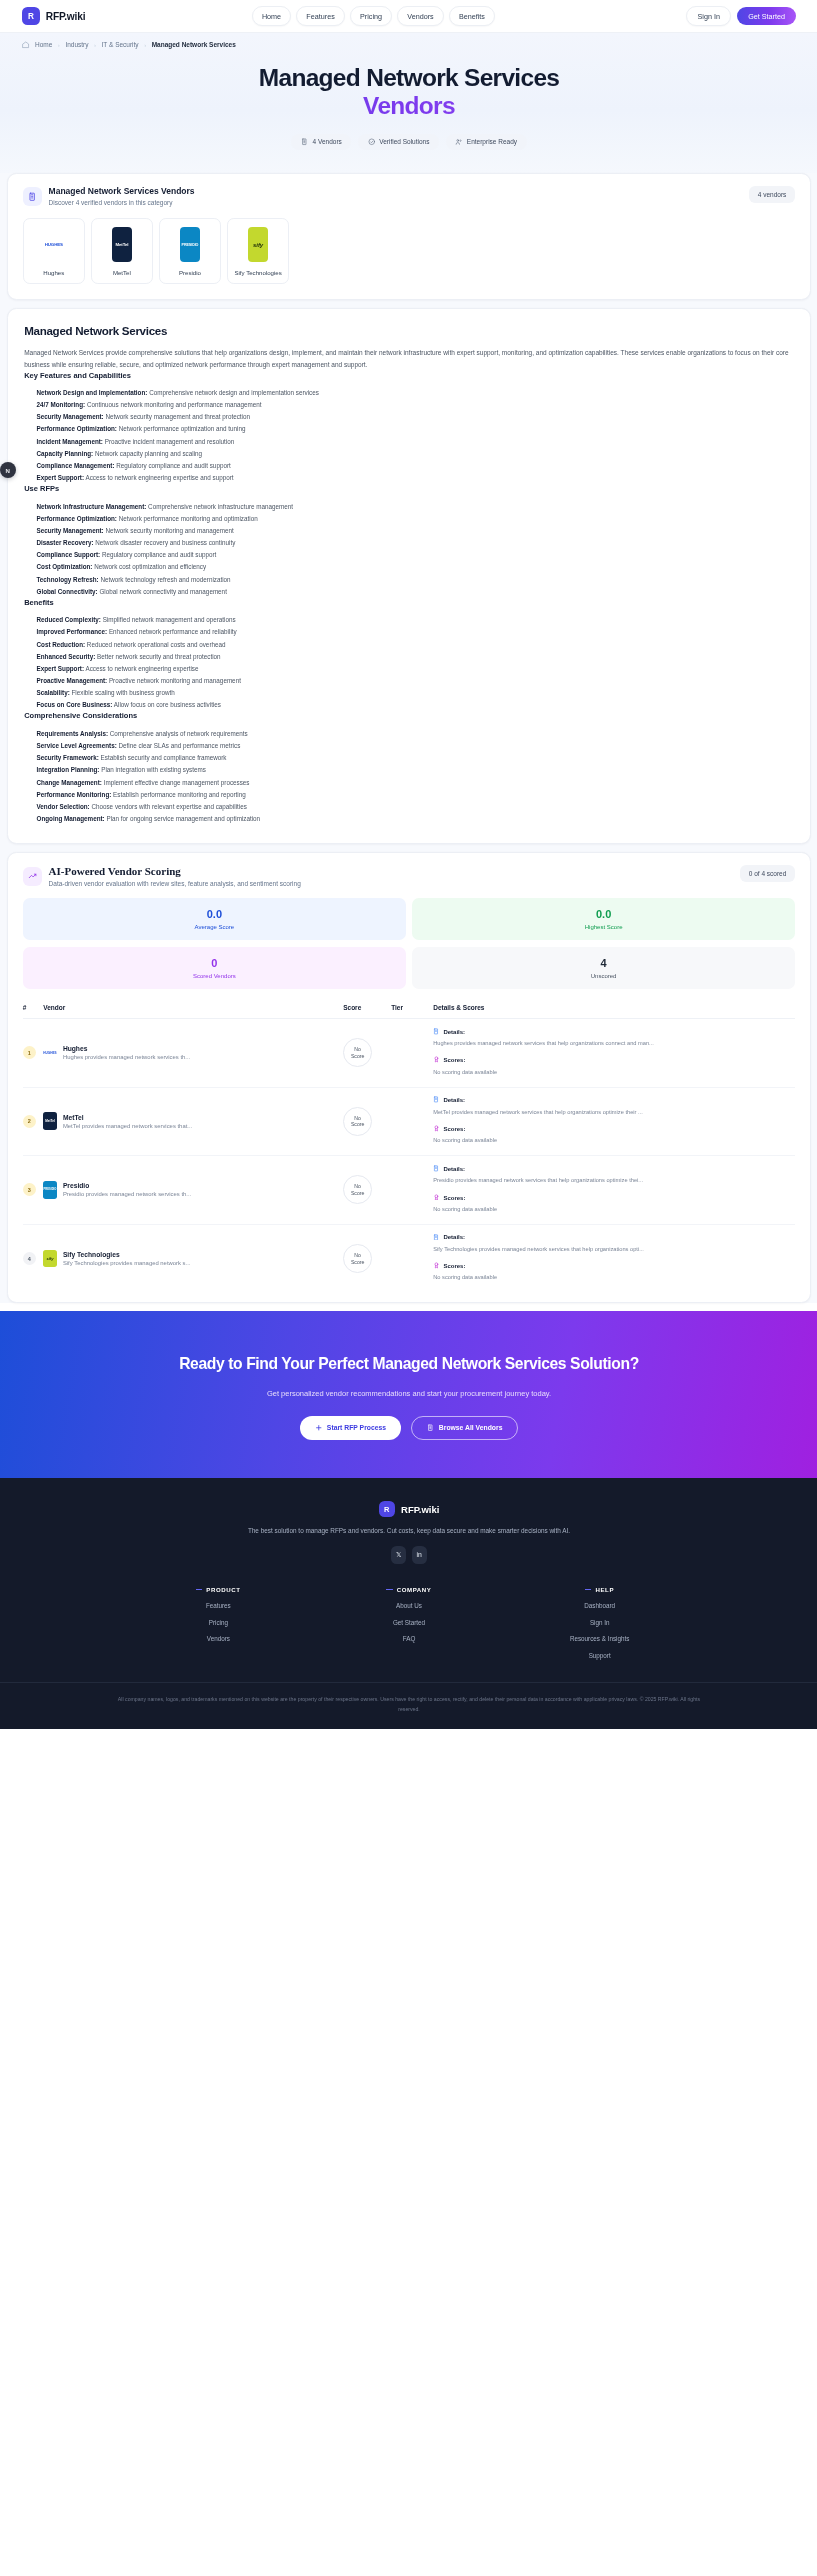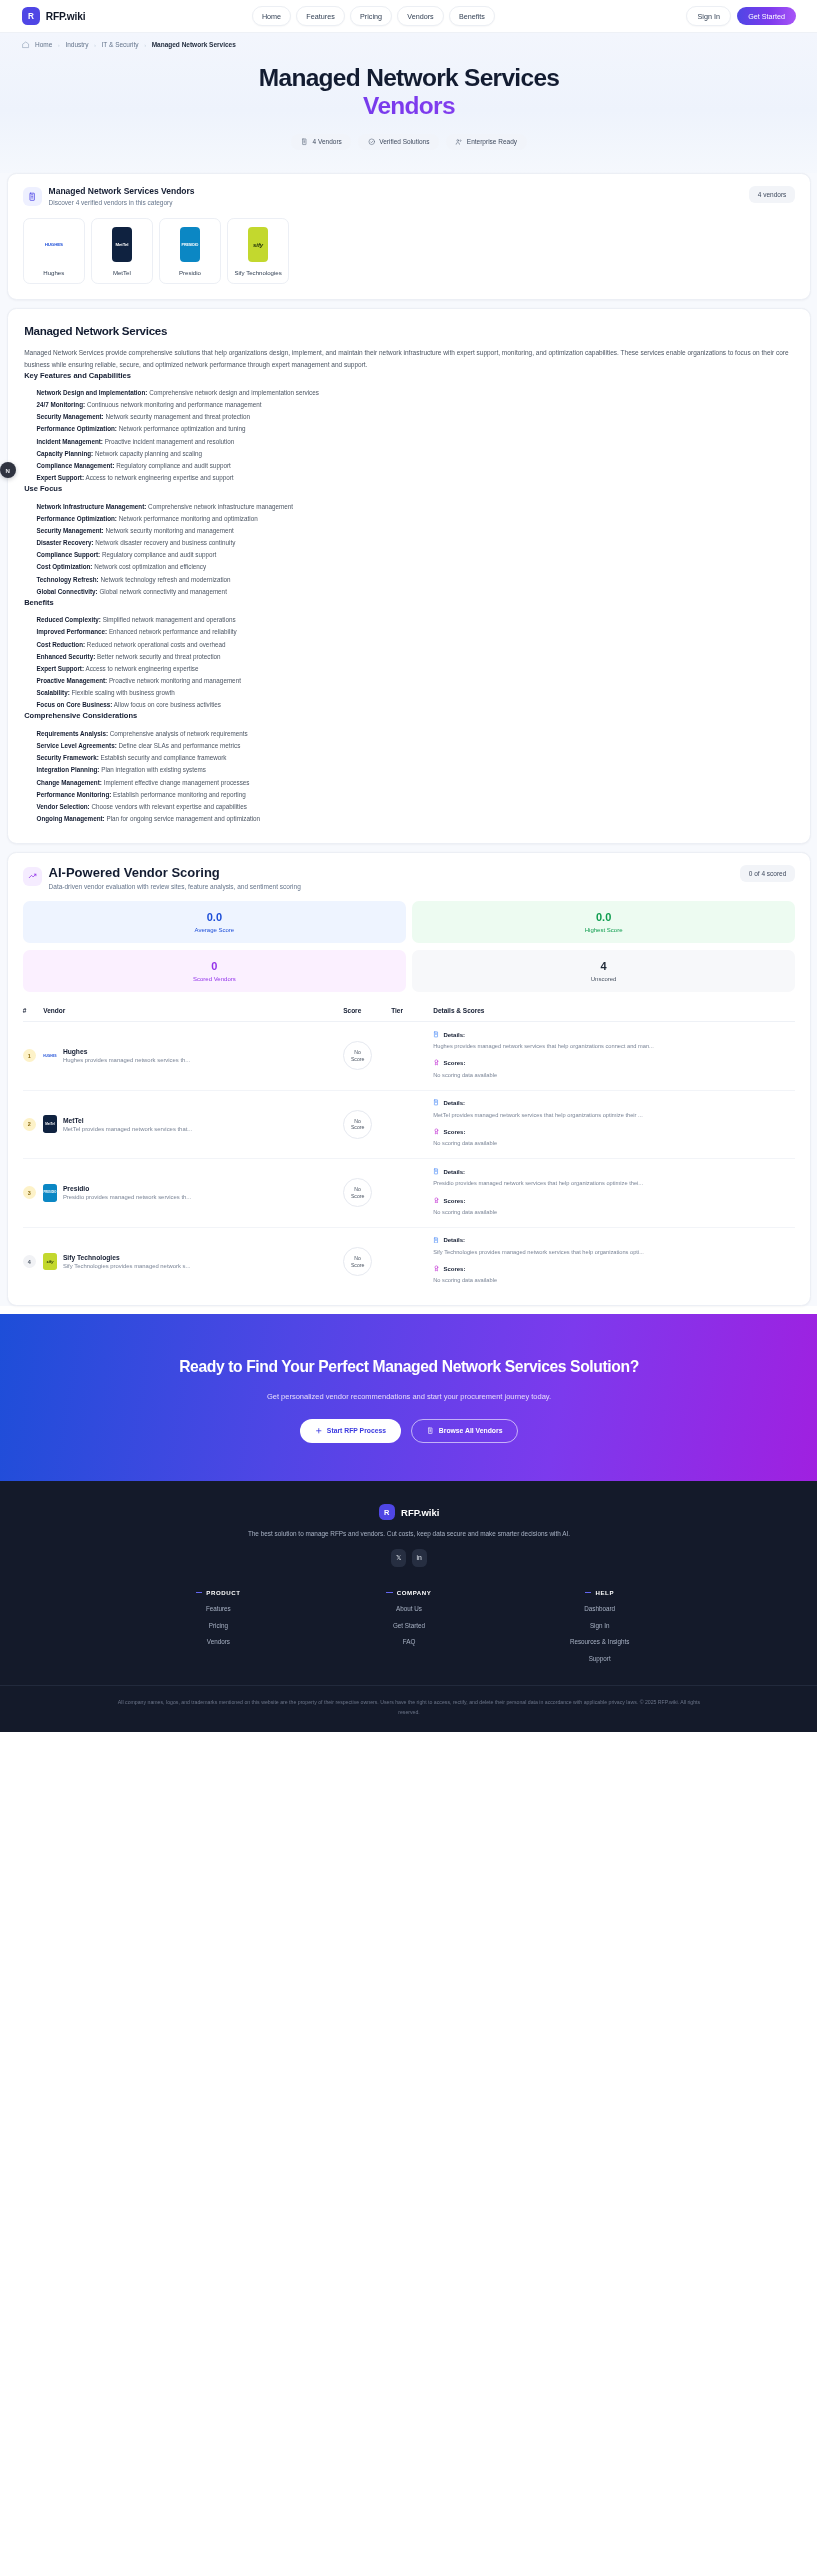--- a/index.html
+++ b/index.html
@@ -153,21 +153,21 @@
     box-shadow: 0 1.4px 4.1px rgba(15,23,42,0.25);
   }
 
   
   .scoring-head { display:flex; align-items:flex-start; padding: 12.3px 15px 0 15px; }
   .scoring-icon {
     width:19px; height:19px; border-radius:6.1px; background:#f5ecff;
     display:flex; align-items:center; justify-content:center; flex:none;
     margin-right:6.8px; margin-top:1.4px;
   }
-  .scoring-title { font-size:13px; font-weight:700; color:#131c31; }
+  .scoring-title { font-size:11px; font-weight:700; color:#131c31;font-family:Liberation Serif, serif; }
   .scoring-sub { font-size:6.5px; color:#64748b; margin-top:2.7px; }
   .scoring-chip {
     margin-left:auto; background:#f2f4f8; border-radius:6.1px;
     padding:4.8px 8.9px; font-size:6.5px; color:#3f4a5e; font-weight:500;
   }
   .stat-grid {
     display:grid; grid-template-columns: 1fr 1fr; gap: 6.1px;
     padding: 11px 15px 2.7px 15px;
   }
   .stat { border-radius: 6.8px; padding: 10.2px 0 10.2px 0; text-align:center; }
@@ -399,21 +399,21 @@
           <ul class="bullets">
             <li><b>Network Design and Implementation:</b> <span>Comprehensive network design and implementation services</span></li>
             <li><b>24/7 Monitoring:</b> <span>Continuous network monitoring and performance management</span></li>
             <li><b>Security Management:</b> <span>Network security management and threat protection</span></li>
             <li><b>Performance Optimization:</b> <span>Network performance optimization and tuning</span></li>
             <li><b>Incident Management:</b> <span>Proactive incident management and resolution</span></li>
             <li><b>Capacity Planning:</b> <span>Network capacity planning and scaling</span></li>
             <li><b>Compliance Management:</b> <span>Regulatory compliance and audit support</span></li>
             <li><b>Expert Support:</b> <span>Access to network engineering expertise and support</span></li>
           </ul>
-          <h2>Use Focus</h2>
+          <h2>Use RFPs</h2>
           <ul class="bullets">
             <li><b>Network Infrastructure Management:</b> <span>Comprehensive network infrastructure management</span></li>
             <li><b>Performance Optimization:</b> <span>Network performance monitoring and optimization</span></li>
             <li><b>Security Management:</b> <span>Network security monitoring and management</span></li>
             <li><b>Disaster Recovery:</b> <span>Network disaster recovery and business continuity</span></li>
             <li><b>Compliance Support:</b> <span>Regulatory compliance and audit support</span></li>
             <li><b>Cost Optimization:</b> <span>Network cost optimization and efficiency</span></li>
             <li><b>Technology Refresh:</b> <span>Network technology refresh and modernization</span></li>
             <li><b>Global Connectivity:</b> <span>Global network connectivity and management</span></li>
           </ul>

